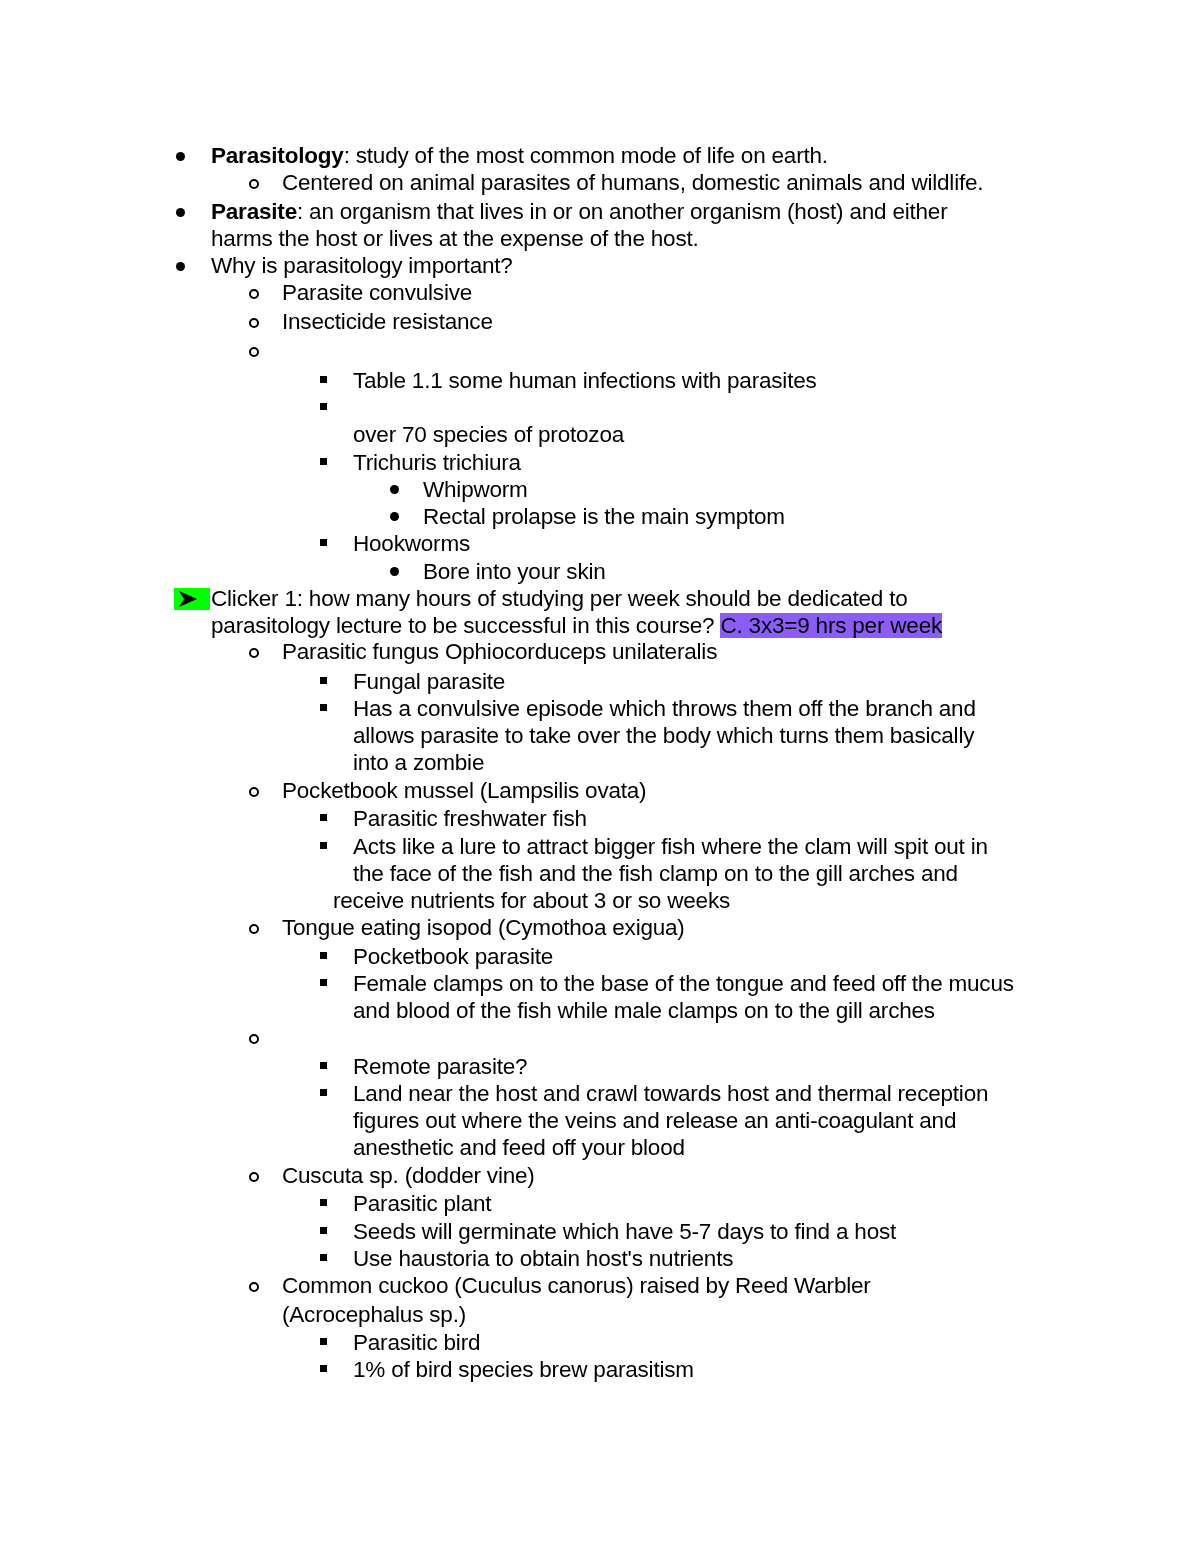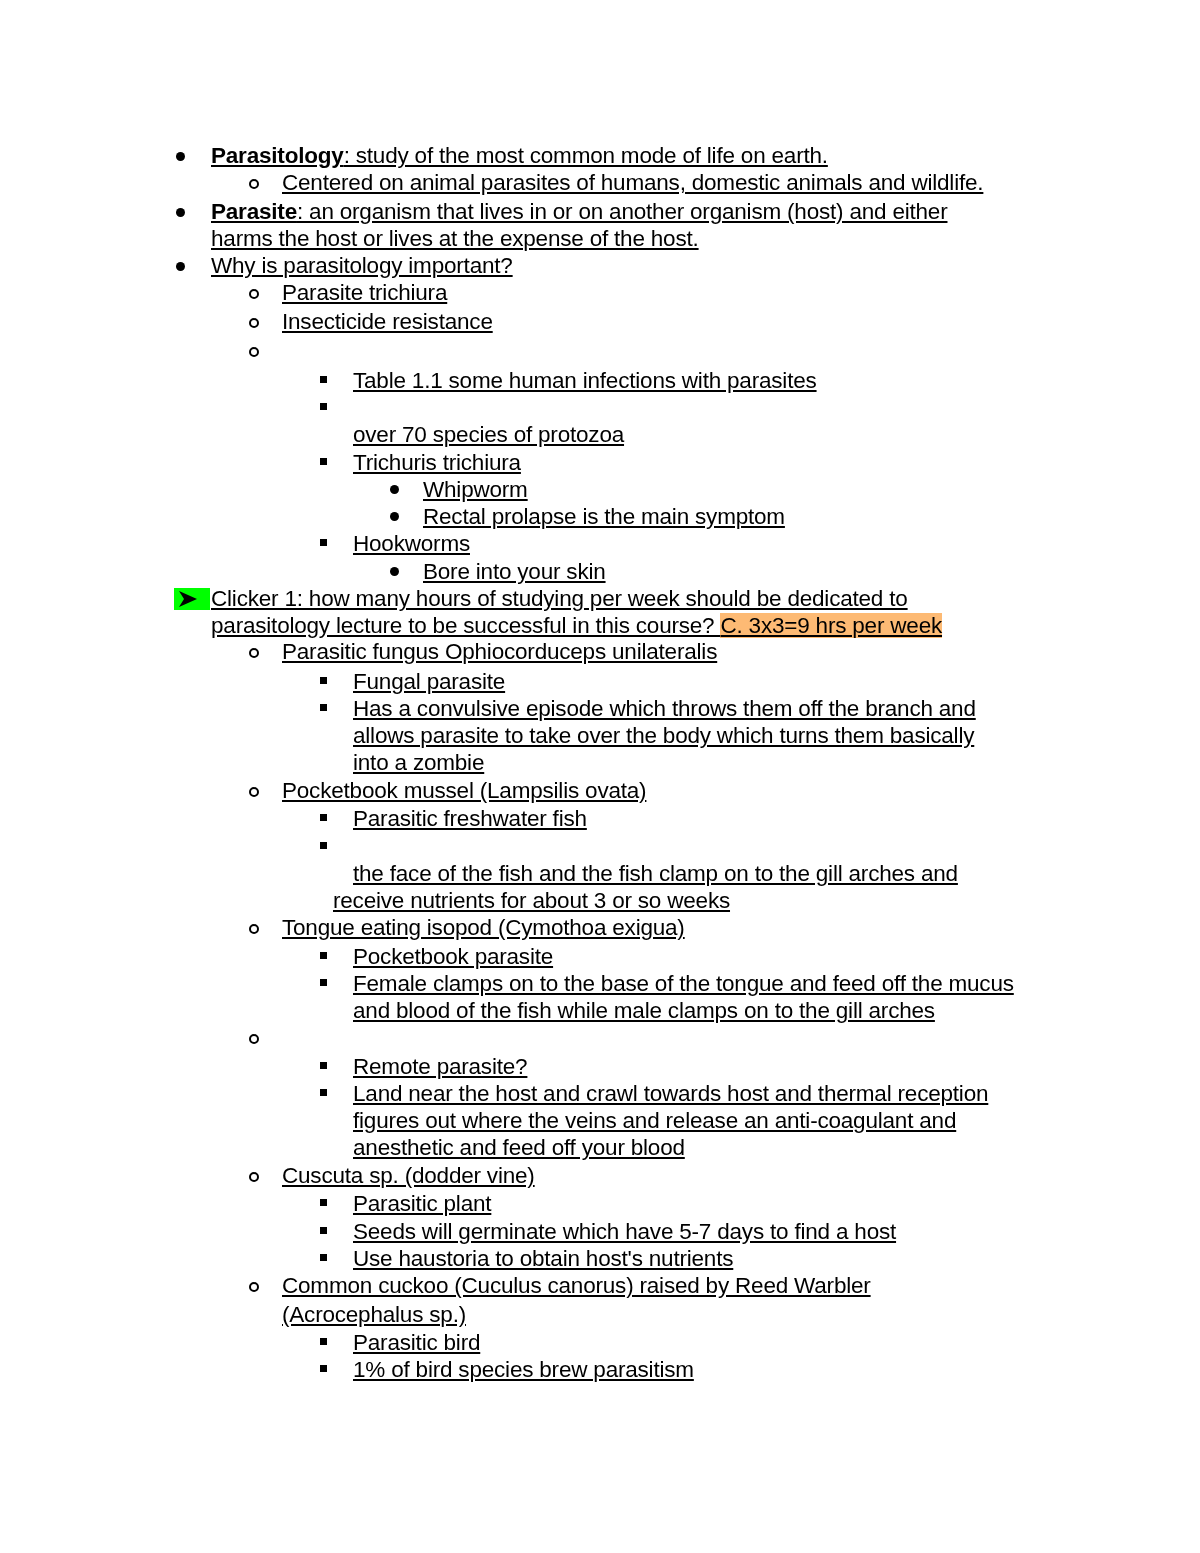--- a/index.html
+++ b/index.html
@@ -1,25 +1,25 @@
 <!DOCTYPE html>
 <html><head>
 <meta charset="utf-8">
 <style>
   html, body { margin: 0; padding: 0; background: #ffffff; }
   body { width: 1200px; height: 1553px; position: relative; overflow: hidden;
          font-family: "Liberation Sans", sans-serif; color: #000; }
   .page { position: absolute; left: 0; top: 0; width: 1200px; height: 1553px; }
-  .line { position: absolute; font-size: 22.5px; line-height: 27px; white-space: nowrap; letter-spacing: -0.2px; text-decoration: underline; }
+  .line { position: absolute; font-size: 22.5px; line-height: 27px; white-space: nowrap; letter-spacing: -0.2px; }
   .disc { position: absolute; width: 9px; height: 9px; border-radius: 50%; background: #000; }
   .circ { position: absolute; width: 6px; height: 6px; border-radius: 50%; border: 2.5px solid #000; }
   .sq { position: absolute; width: 7px; height: 7px; background: #000; }
   .arrow { position: absolute; width: 36px; height: 22px; background: #00ff00; }
   .arrow svg { position: absolute; left: 4px; top: 2px; }
-  .hl { background: #fdba74; }
+  .hl { background: #8b5cf6; }
   strong { font-weight: bold; }
 </style>
 </head>
 <body>
 
 <div class="page">
 
   <div class="disc" style="left:176px;top:152px"></div>
   <div class="line" style="left:211px;top:142px"><strong>Parasitology</strong><span>: study of the most common mode of life on earth.</span></div>
 
@@ -27,21 +27,21 @@
   <div class="line" style="left:282px;top:169px">Centered on animal parasites of humans, domestic animals and wildlife.</div>
 
   <div class="disc" style="left:176px;top:208px"></div>
   <div class="line" style="left:211px;top:198px"><strong>Parasite</strong><span>: an organism that lives in or on another organism (host) and either</span></div>
   <div class="line" style="left:211px;top:225px">harms the host or lives at the expense of the host.</div>
 
   <div class="disc" style="left:176px;top:262px"></div>
   <div class="line" style="left:211px;top:252px">Why is parasitology important?</div>
 
   <div class="circ" style="left:249px;top:289px"></div>
-  <div class="line" style="left:282px;top:279px">Parasite trichiura</div>
+  <div class="line" style="left:282px;top:279px">Parasite convulsive</div>
 
   <div class="circ" style="left:249px;top:318px"></div>
   <div class="line" style="left:282px;top:308px">Insecticide resistance</div>
 
   <div class="circ" style="left:249px;top:347px"></div>
 
   <div class="sq" style="left:320px;top:376px"></div>
   <div class="line" style="left:353px;top:367px">Table 1.1 some human infections with parasites</div>
 
   <div class="sq" style="left:320px;top:403px"></div>
@@ -81,20 +81,21 @@
   <div class="line" style="left:353px;top:722px">allows parasite to take over the body which turns them basically</div>
   <div class="line" style="left:353px;top:749px">into a zombie</div>
 
   <div class="circ" style="left:249px;top:787px"></div>
   <div class="line" style="left:282px;top:777px">Pocketbook mussel (Lampsilis ovata)</div>
 
   <div class="sq" style="left:320px;top:814px"></div>
   <div class="line" style="left:353px;top:805px">Parasitic freshwater fish</div>
 
   <div class="sq" style="left:320px;top:842px"></div>
+  <div class="line" style="left:353px;top:833px">Acts like a lure to attract bigger fish where the clam will spit out in</div>
   <div class="line" style="left:353px;top:860px">the face of the fish and the fish clamp on to the gill arches and</div>
   <div class="line" style="left:333px;top:887px">receive nutrients for about 3 or so weeks</div>
 
   <div class="circ" style="left:249px;top:924px"></div>
   <div class="line" style="left:282px;top:914px">Tongue eating isopod (Cymothoa exigua)</div>
 
   <div class="sq" style="left:320px;top:952px"></div>
   <div class="line" style="left:353px;top:943px">Pocketbook parasite</div>
 
   <div class="sq" style="left:320px;top:979px"></div>

